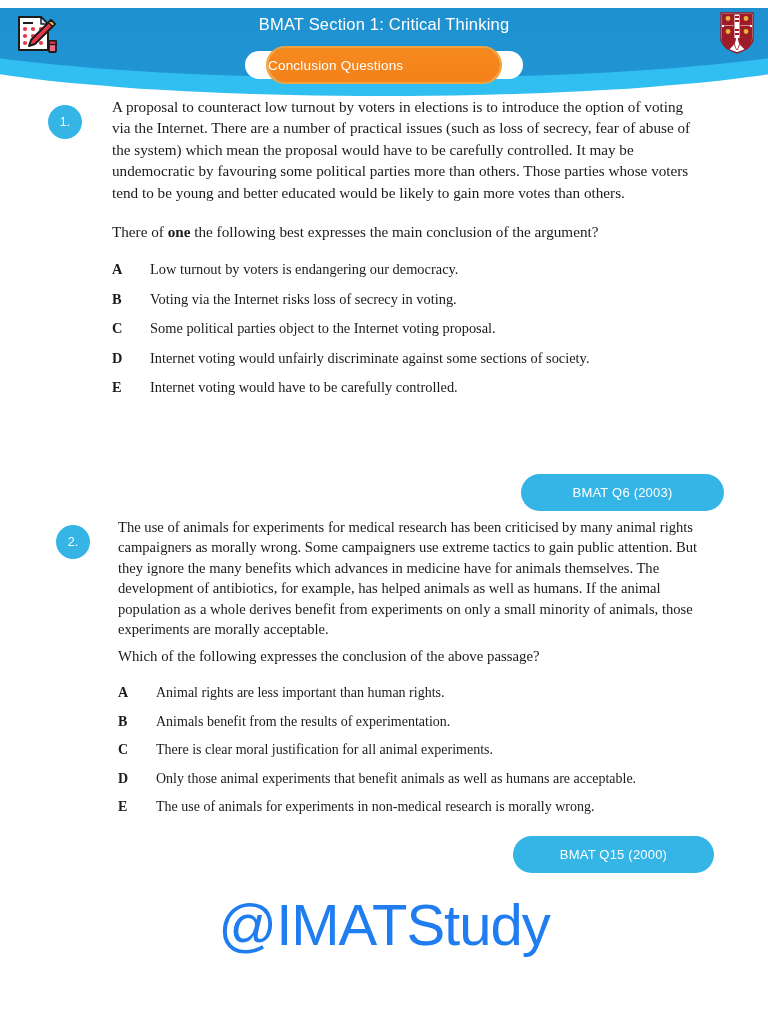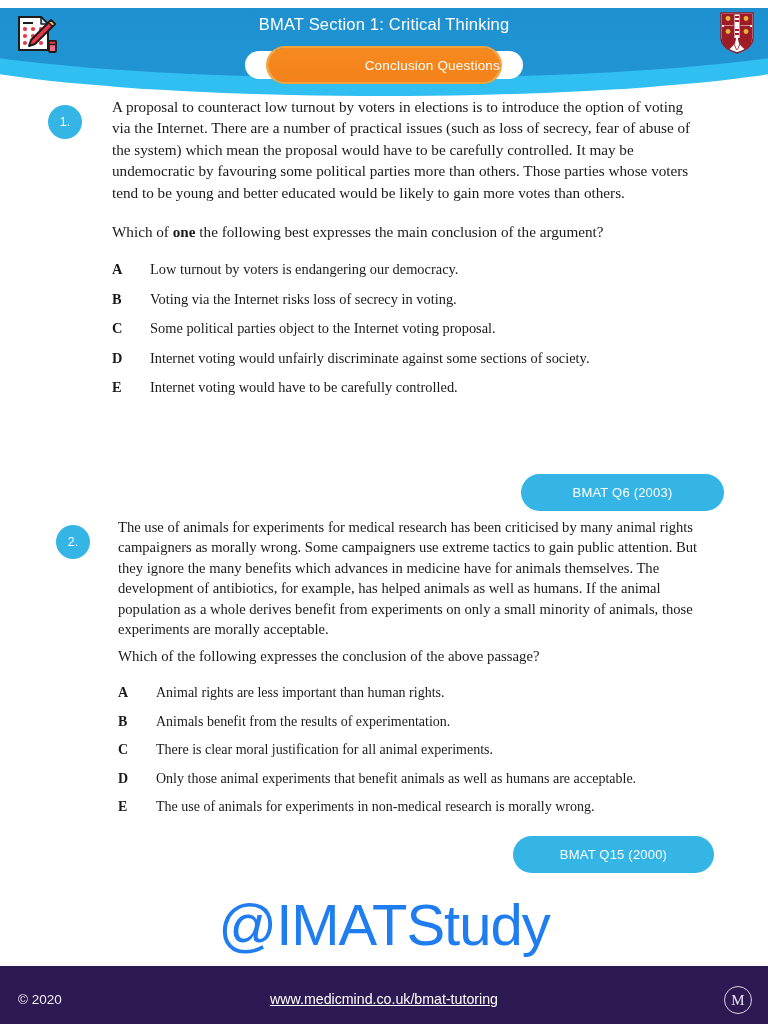--- a/index.html
+++ b/index.html
@@ -99,21 +99,21 @@
     left: 50%;
     transform: translateX(-50%);
     top: 40px;
     width: 232px;
     height: 34px;
     border-radius: 17px;
     background: linear-gradient(180deg, #f58a1f 0%, #f5811a 100%);
     box-shadow: 0 0 0 2px #f2a33c;
     display: flex;
     align-items: center;
-    justify-content: flex-end;
+    justify-content: flex-start;
     z-index: 9;
   }
   .chip-label {
     color: #ffffff;
     font-size: 13.5px;
     font-weight: 400;
     letter-spacing: 0.2px;
   }
 
   
@@ -317,21 +317,21 @@
     <div class="chip-backing"></div>
     <div class="chip">
       <span class="chip-label">Conclusion Questions</span>
     </div>
   </div>
 
   <div class="question" id="question-1">
     <div class="qnum">1.</div>
     <div class="qbody">
       <p class="passage">A proposal to counteract low turnout by voters in elections is to introduce the option of voting via the Internet.  There are a number of practical issues (such as loss of secrecy, fear of abuse of the system) which mean the proposal would have to be carefully controlled.  It may be undemocratic by favouring some political parties more than others.  Those parties whose voters tend to be young and better educated would be likely to gain more votes than others.</p>
-      <p class="stem"><span>Which of </span><b>one</b><span> the following best expresses the main conclusion of the argument?</span></p>
+      <p class="stem"><span>There of </span><b>one</b><span> the following best expresses the main conclusion of the argument?</span></p>
       <ul class="options">
         <li class="option">
           <span class="option-letter">A</span>
           <span class="option-text">Low turnout by voters is endangering our democracy.</span>
         </li>
         <li class="option">
           <span class="option-letter">B</span>
           <span class="option-text">Voting via the Internet risks loss of secrecy in voting.</span>
         </li>
         <li class="option">
@@ -377,20 +377,14 @@
           <span class="option-letter">E</span>
           <span class="option-text">The use of animals for experiments in non-medical research is morally wrong.</span>
         </li>
       </ul>
     </div>
     <div class="source-badge">BMAT Q15 (2000)</div>
   </div>
 
   <div class="watermark">@IMATStudy</div>
 
-  <div class="footer">
-    <div class="footer-shape"></div>
-    <div class="footer-copyright">© 2020</div>
-    <div class="footer-link">www.medicmind.co.uk/bmat-tutoring</div>
-    <div class="footer-logo">M</div>
-  </div>
 
 </div>
 
 </body></html>

